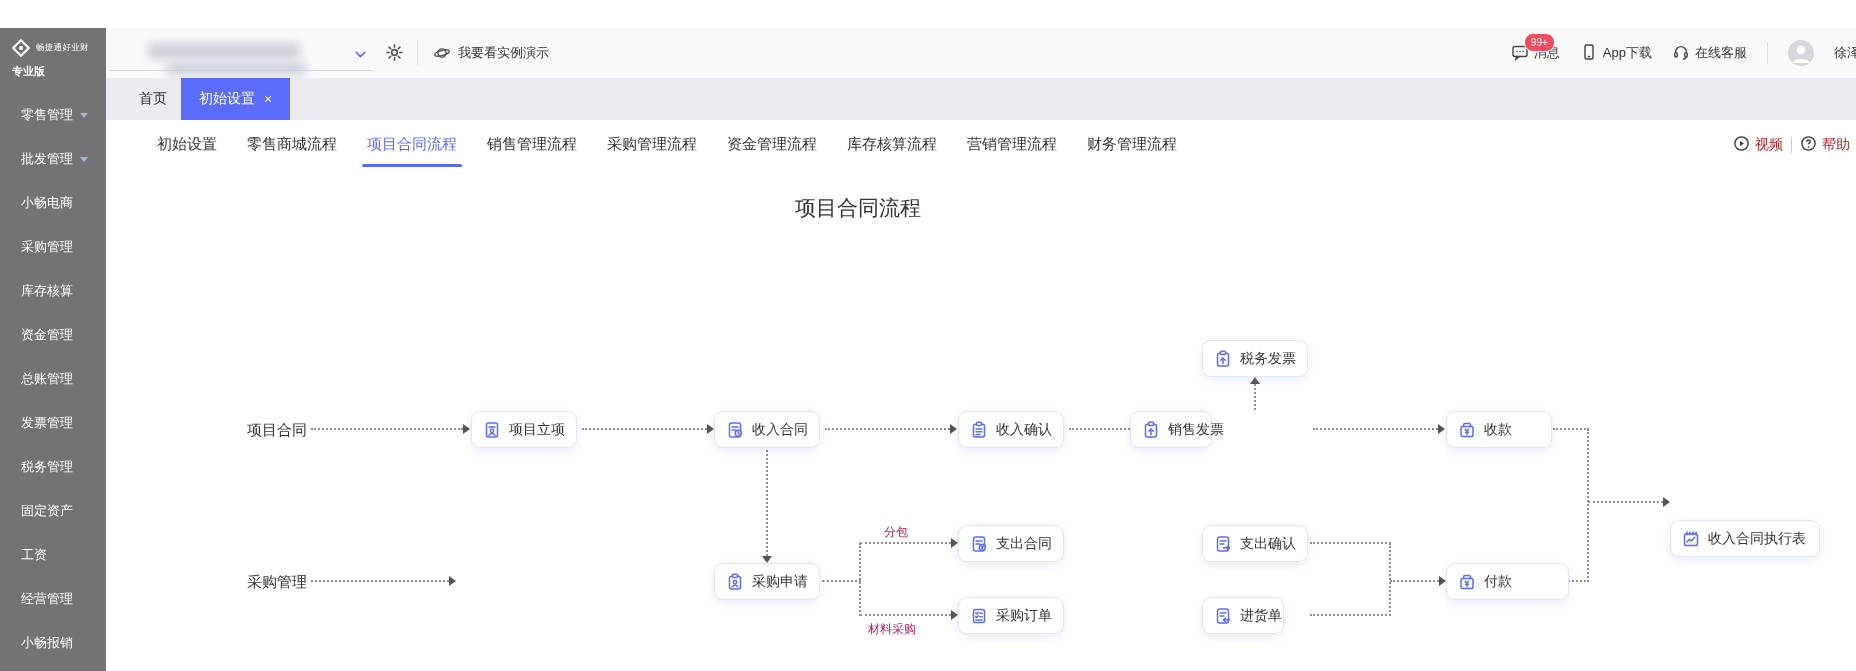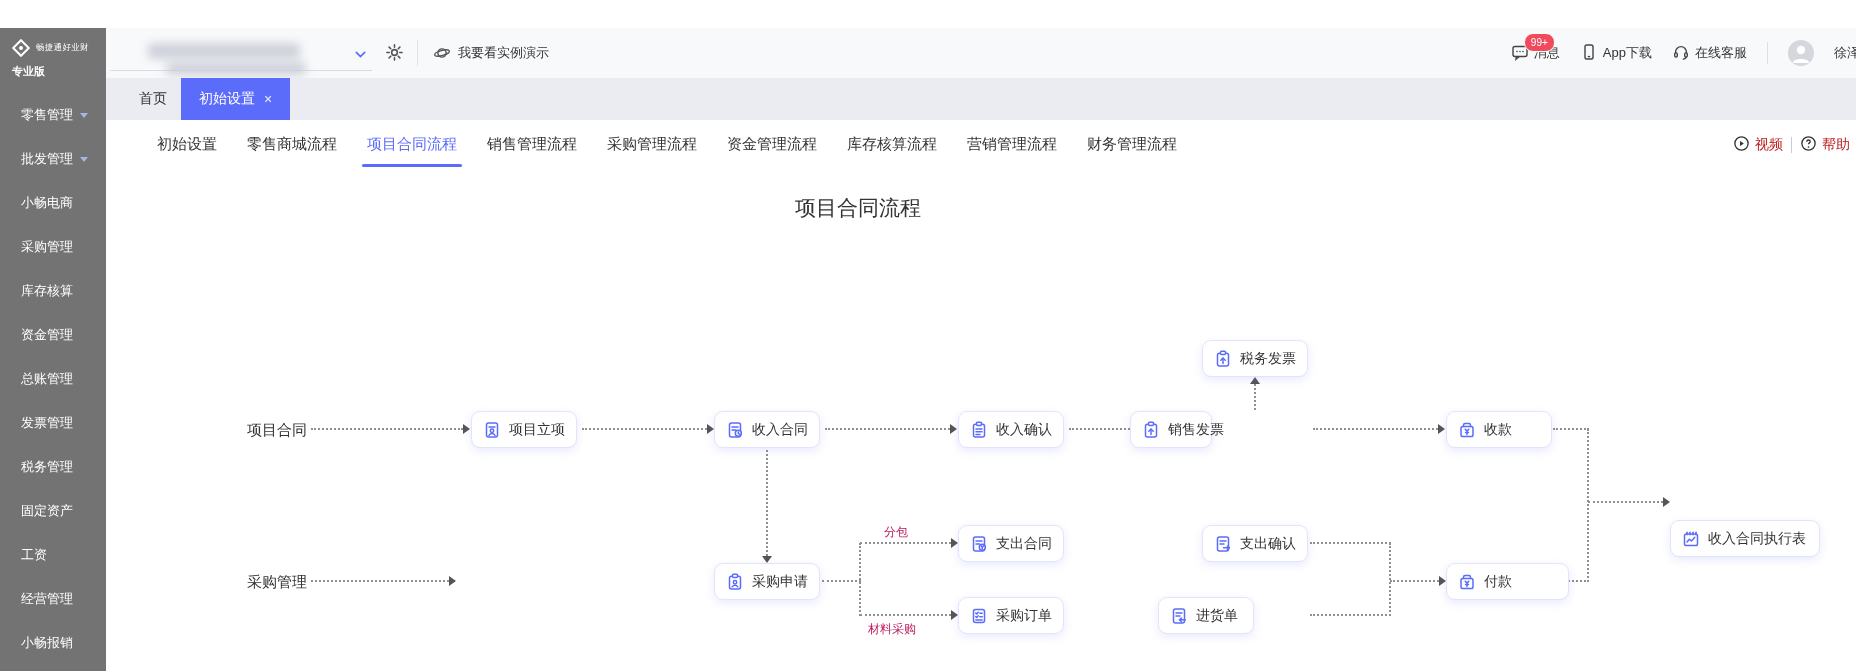--- a/index.html
+++ b/index.html
@@ -376,21 +376,21 @@
         <span class="node-icon"><svg width="18" height="18" viewBox="0 0 18 18" fill="none" stroke="#5b6bfa" stroke-width="1.5" stroke-linecap="round" stroke-linejoin="round">
             <rect x="3.5" y="2.5" width="11" height="13" rx="2"></rect>
             <path d="M5.8 6.1l.9.9 1.5-1.7"></path>
             <line x1="9.8" y1="6.3" x2="12.2" y2="6.3"></line>
             <path d="M5.8 9.6l.9.9 1.5-1.7"></path>
             <line x1="9.8" y1="9.8" x2="12.2" y2="9.8"></line>
             <line x1="5.8" y1="12.9" x2="12.2" y2="12.9"></line>
           </svg></span>
         <span>采购订单</span>
       </div>
-      <div class="flow-node" style="left: 1158px; top: 597px; width: 96px;">
+      <div class="flow-node" style="left: 1202px; top: 597px; width: 82px;">
         <span class="node-icon"><svg width="18" height="18" viewBox="0 0 18 18" fill="none" stroke="#5b6bfa" stroke-width="1.5" stroke-linecap="round" stroke-linejoin="round">
             <rect x="3.5" y="2" width="11" height="14" rx="2"></rect>
             <line x1="6" y1="6" x2="12" y2="6"></line>
             <line x1="6" y1="9" x2="10" y2="9"></line>
             <path d="M15.3 12.8H9.5"></path>
             <path d="M11.5 11l-2 1.8 2 1.8"></path>
           </svg></span>
         <span>进货单</span>
       </div>
       <div class="flow-node" style="left: 1446px; top: 563px; width: 123px;">

